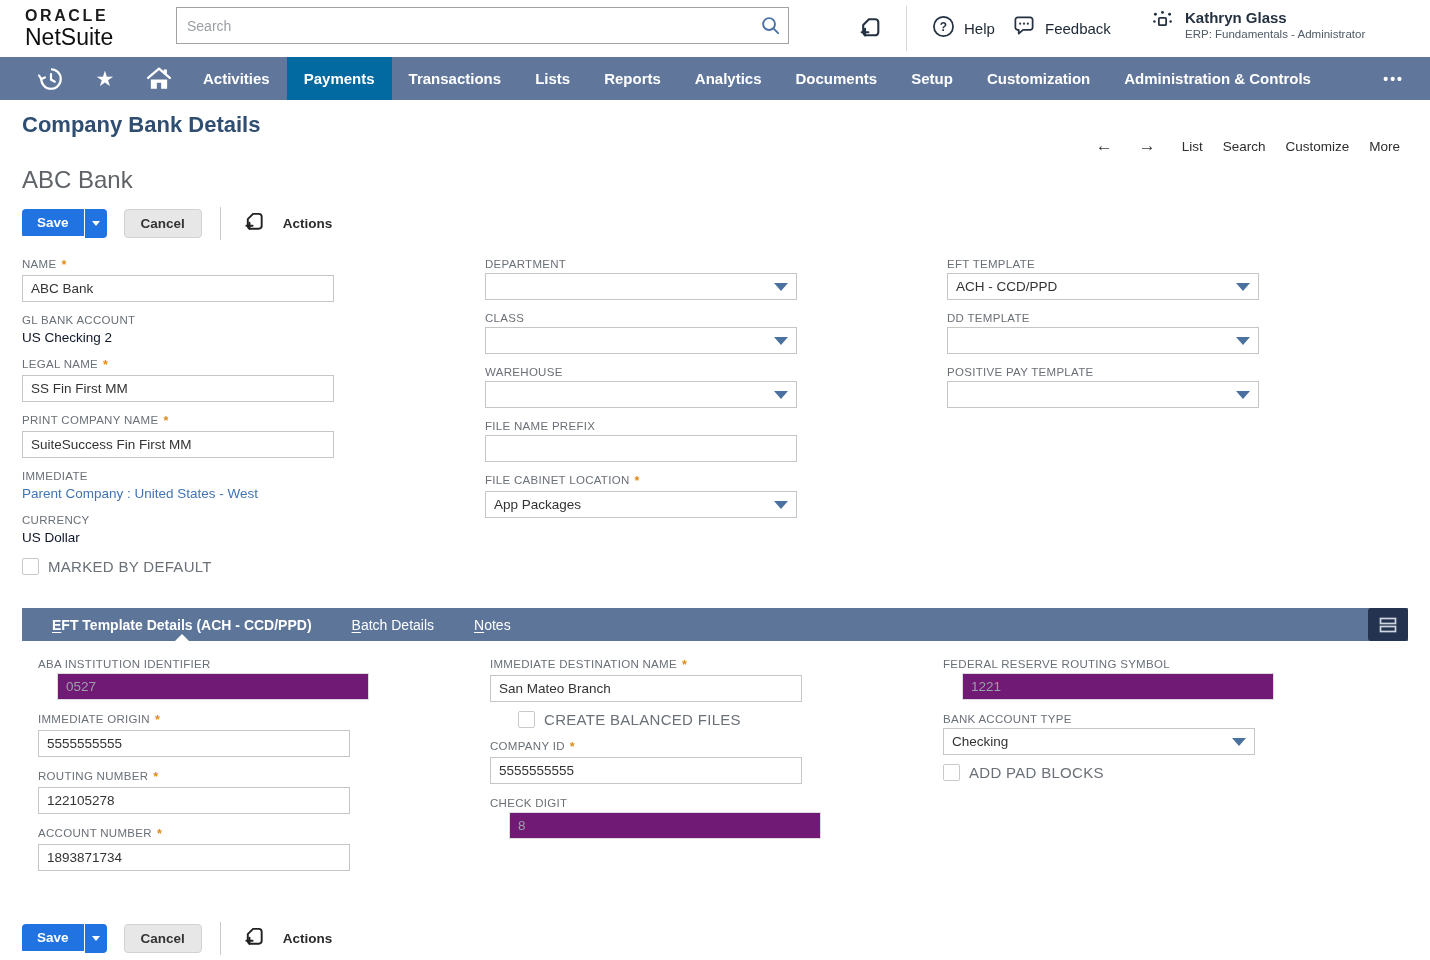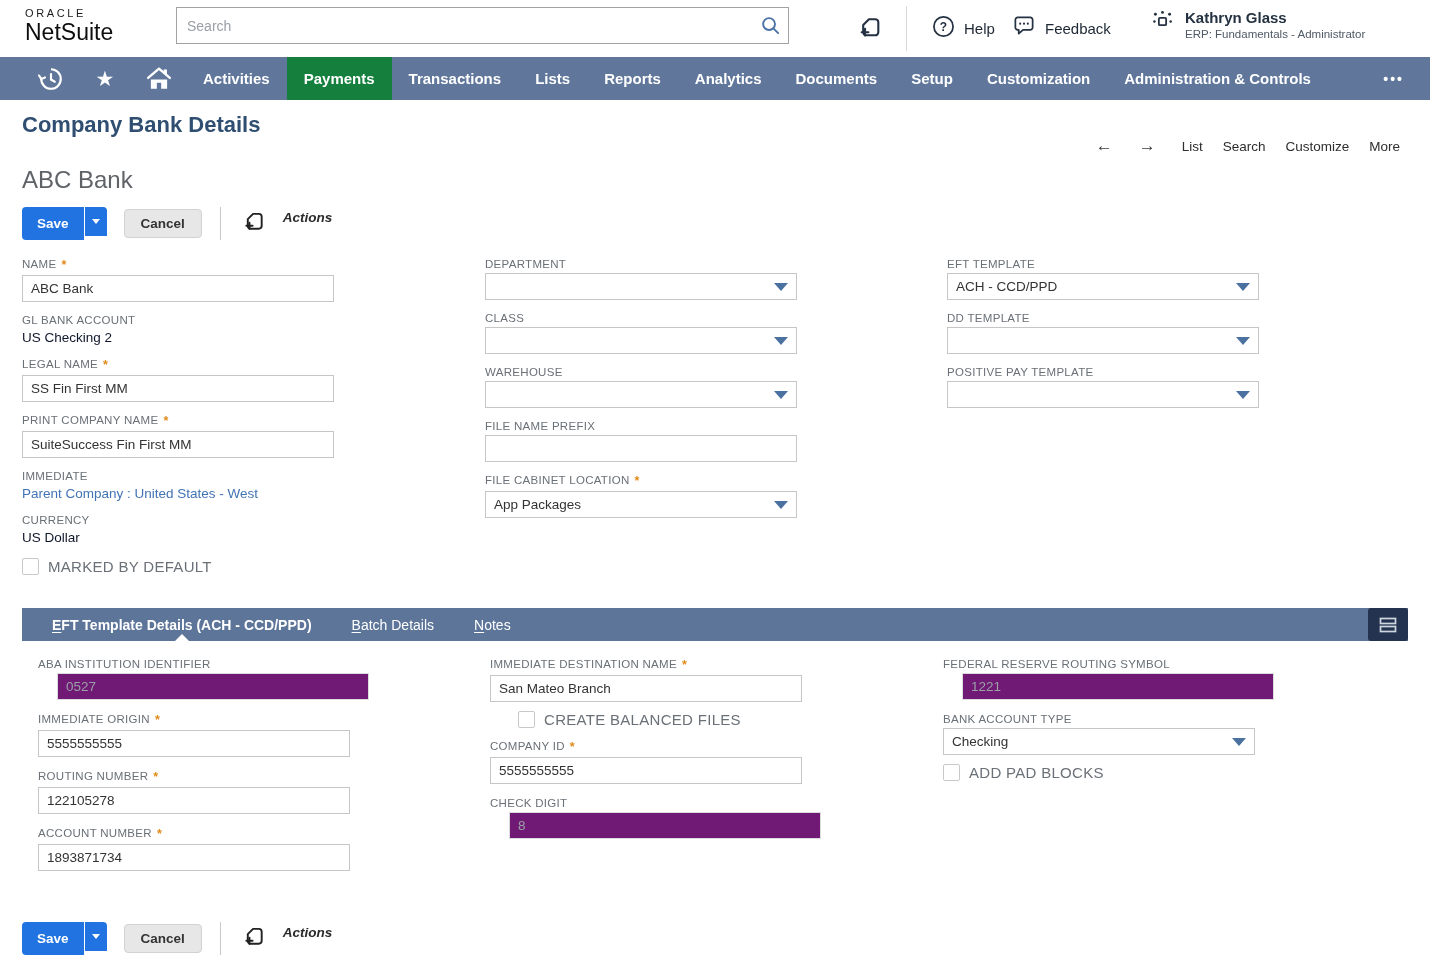--- a/index.html
+++ b/index.html
@@ -4,53 +4,53 @@
 <style>
   * { box-sizing: border-box; }
   html,body { margin:0; padding:0; }
   body {
     width:1430px; height:960px; position:relative; overflow:hidden;
     background:#fff; font-family:"Liberation Sans", sans-serif; color:#333;
   }
   
   .topbar { position:absolute; top:0; left:0; width:100%; height:57px; background:#fff; }
   .logo { position:absolute; left:25px; top:8px; line-height:1; }
-  .logo-oracle { font-size:11px; font-weight:400; letter-spacing:2.6px; color:#1b1b1b; }
+  .logo-oracle { font-size:16px; font-weight:700; letter-spacing:2.6px; color:#1b1b1b; }
   .logo-netsuite { font-size:23px; font-weight:500; color:#0e0e0e; margin-top:2px; }
   .search { position:absolute; left:176px; top:7px; width:613px; height:37px; border:1px solid #a2a2a2; display:flex; align-items:center; background:#fff; }
   .search input { flex:1; height:100%; border:none; outline:none; padding:0 10px; font-size:14px; color:#333; font-family:inherit; background:transparent; }
   .search input::placeholder { color:#9aa0a6; }
   .search-ic { width:36px; display:flex; justify-content:center; align-items:center; }
   .hbtn { position:absolute; display:flex; align-items:center; gap:9px; color:#1c2733; font-size:15px; cursor:default; }
   .hdivider { position:absolute; left:906px; top:6px; width:1px; height:45px; background:#d8d8d8; }
   .user { position:absolute; left:1150px; top:8px; display:flex; align-items:flex-start; gap:10px; }
   .uname { font-size:15px; font-weight:700; color:#233140; line-height:19px; }
   .urole { font-size:11.5px; color:#4f5a66; line-height:15px; }
   
   .nav { position:absolute; top:57px; left:0; width:100%; height:43px; background:#60779b; display:flex; align-items:stretch; padding-left:24px; }
   .nico { width:54px; display:flex; align-items:center; justify-content:center; color:#fff; }
   .star { font-size:21px; color:#fff; line-height:1; }
   .nitem { padding:0 17px; display:flex; align-items:center; color:#fff; font-size:15px; font-weight:700; white-space:nowrap; }
-  .nitem.active { background:#15803d; }
+  .nitem.active { background:#0369a1; }
   .nov { margin-left:auto; margin-right:26px; display:flex; align-items:center; color:#fff; font-size:14px; letter-spacing:2px; font-weight:700; }
   
   .page-title { position:absolute; left:22px; top:112px; font-size:22px; font-weight:700; color:#2f4e71; }
   .utilities { position:absolute; right:30px; top:136px; display:flex; align-items:center; gap:20px; font-size:13.5px; color:#2e2e2e; }
   .utilities .arrow { font-size:17px; color:#3a3a3a; margin-right:6px; }
   .record-name { position:absolute; left:22px; top:166px; font-size:24px; font-weight:400; color:#5f6368; }
   
   .toolbar { position:absolute; left:22px; display:flex; align-items:center; }
   .toolbar.top { top:207px; } .toolbar.bottom { top:922px; }
   .sgrp { display:flex; border-radius:4px; overflow:hidden; }
-  .bsave { background:#2173e2; color:#fff; font-weight:700; font-size:13.5px; height:33px; padding:0 15px; border:none; font-family:inherit; cursor:pointer; }
+  .bsave { background:#2173e2; color:#fff; font-weight:700; font-size:13.5px; height:27px; padding:0 15px; border:none; font-family:inherit; cursor:pointer; }
   .bcaret { width:23px; height:29px; background:#2173e2; border-left:1px solid #fff; display:flex; align-items:center; justify-content:center; cursor:pointer; }
   .scaret { width:0; height:0; border-left:4.5px solid transparent; border-right:4.5px solid transparent; border-top:5.5px solid #fff; }
   .bcancel { margin-left:17px; background:#e7e7e7; color:#333; font-weight:700; font-size:13.5px; height:29px; padding:0 16px; border:1px solid #d2d2d2; border-radius:4px; font-family:inherit; cursor:pointer; }
   .tb-div { width:1px; height:33px; background:#c9c9c9; margin:0 22px 0 18px; }
-  .actions-btn { display:flex; gap:17px; color:#222; cursor:pointer;font-style:italic; }
+  .actions-btn { display:flex; align-items:center; gap:17px; color:#222; cursor:pointer; }
   .actions-lbl { font-size:13.5px; font-weight:700; color:#2b2b2b; }
   
   .fcol { position:absolute; top:0; width:312px; }
   #form-top { position:absolute; top:258px; left:0; right:0; height:350px; }
   #form-top .c1 { left:22px; } #form-top .c2 { left:485px; } #form-top .c3 { left:947px; }
   #form-eft { position:absolute; top:658px; left:0; right:0; height:260px; }
   #form-eft .c1 { left:38px; } #form-eft .c2 { left:490px; } #form-eft .c3 { left:943px; }
   .f { margin-bottom:12px; }
   .f2 { margin-bottom:13px; }
   .lbl { font-size:11.5px; color:#6a7077; letter-spacing:.3px; margin-bottom:3px; display:flex; align-items:flex-start; gap:5px; }

